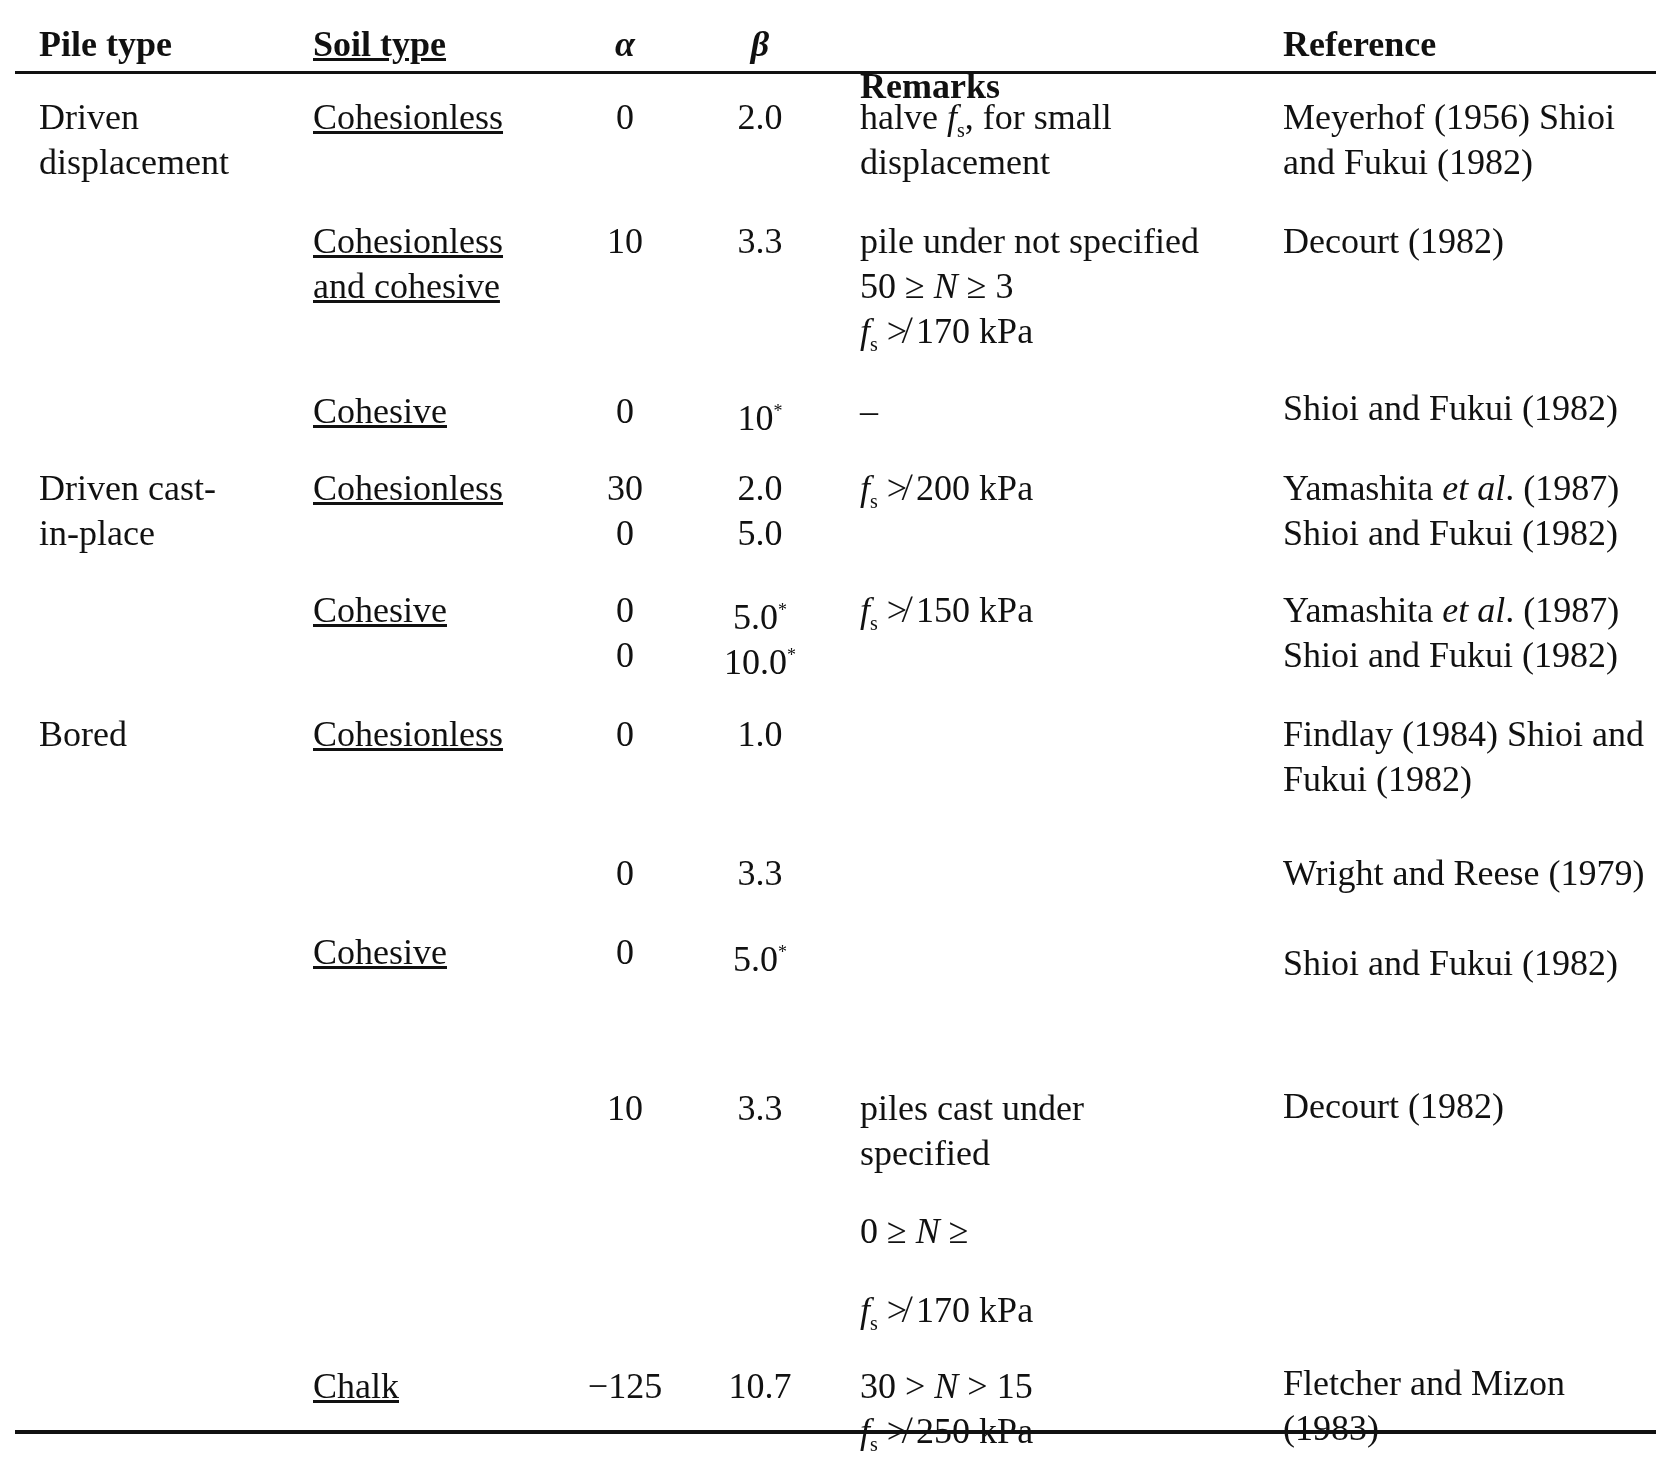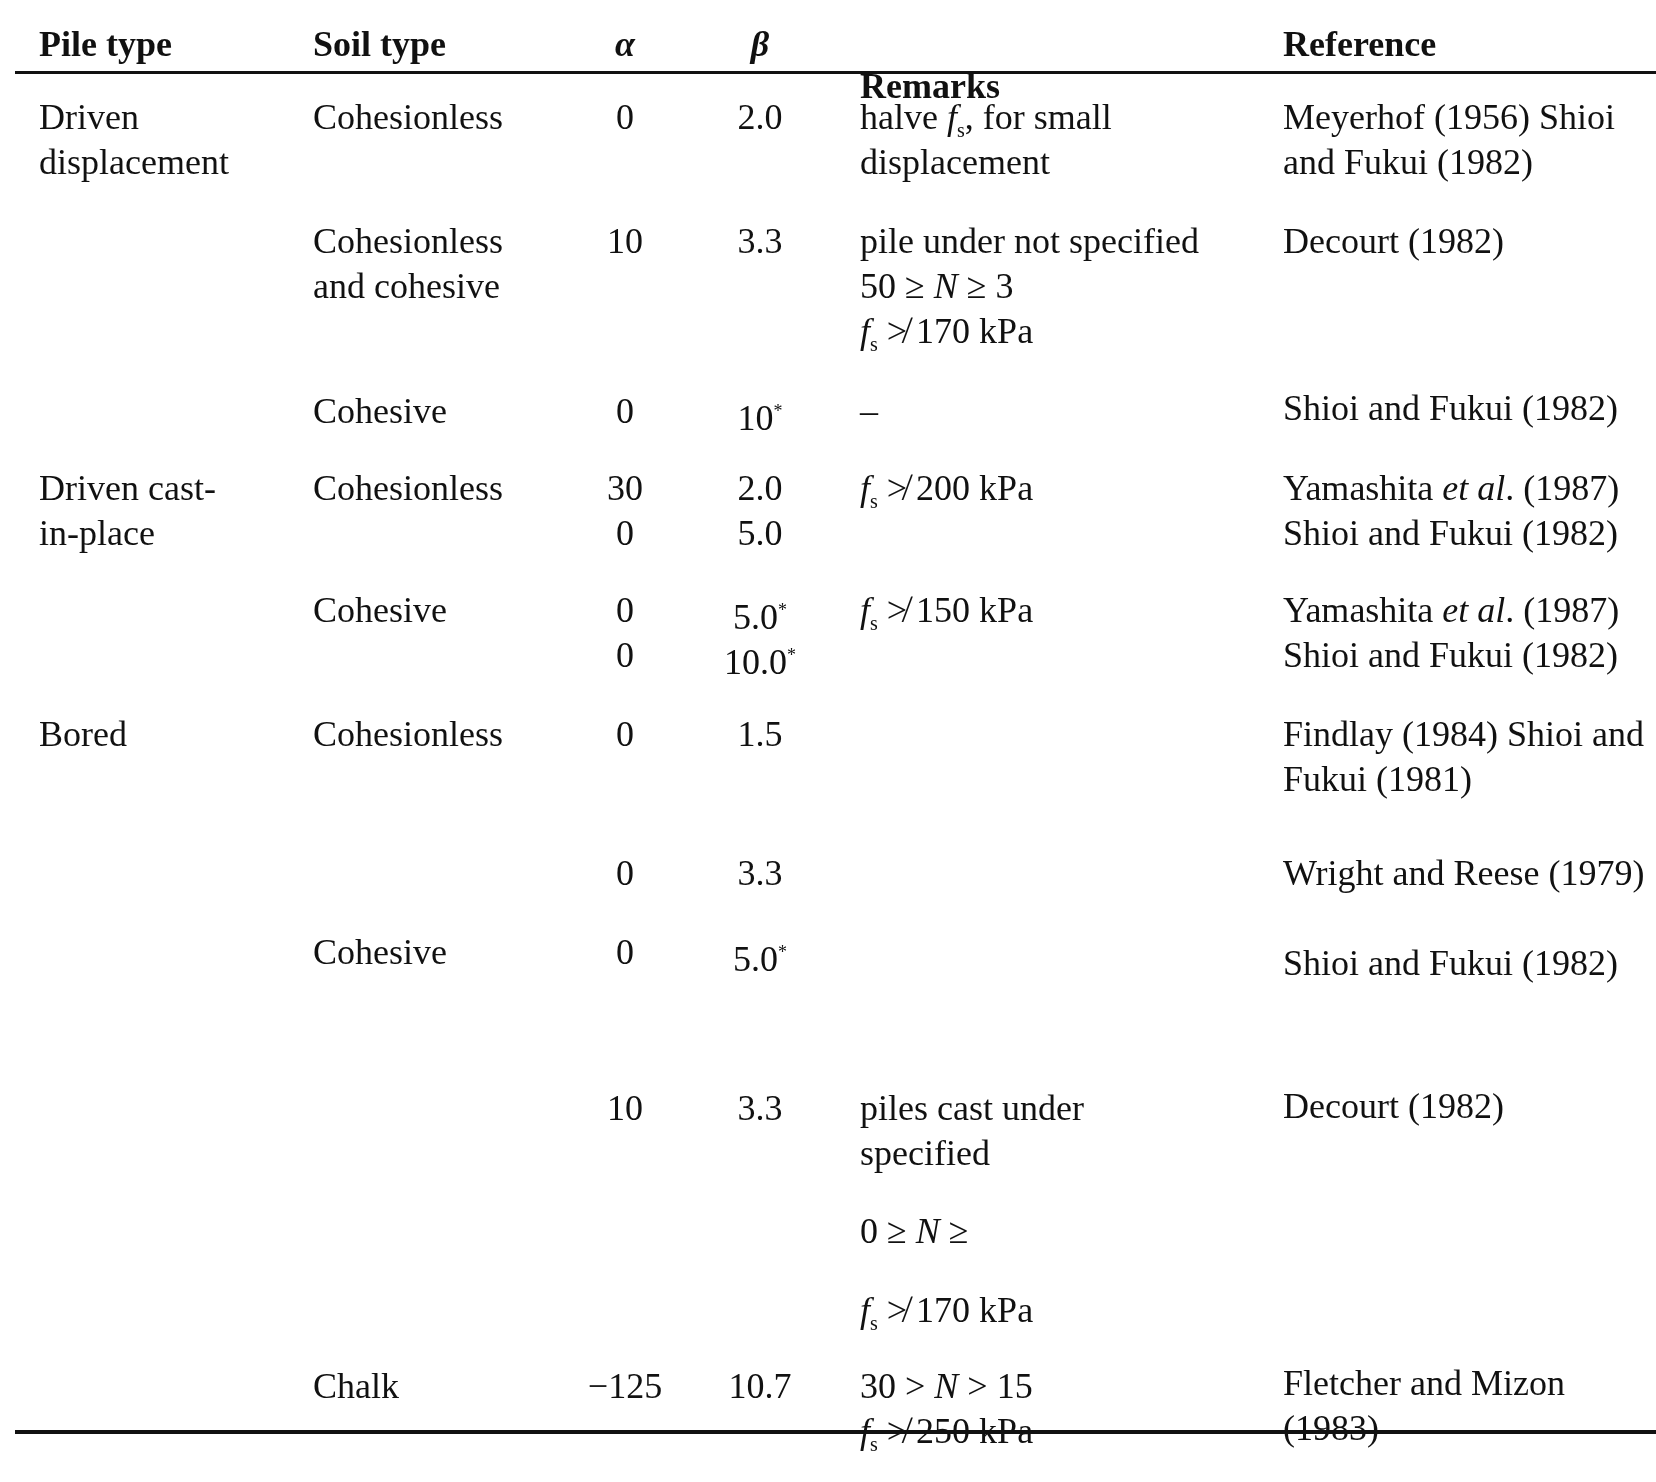--- a/index.html
+++ b/index.html
@@ -9,21 +9,21 @@
     color: #111111;
     font-size: 36px;
   }
   .page { position: absolute; left: 15px; top: 0; width: 1656px; height: 1482px; }
   .rule-top { position: absolute; left: 0; top: 71px; width: 1656px; height: 3px; background: #111; }
   .rule-bottom { position: absolute; left: 0; top: 1430px; width: 1656px; height: 4px; background: #111; }
   .hdr { position: absolute; top: 22px; font-weight: bold; font-size: 36px; line-height: 44px; white-space: nowrap; }
   .cell { position: absolute; white-space: nowrap; line-height: 45px; font-size: 36px; }
   .greek { font-style: italic; }
   .c-pile { left: 24px; }
-  .c-soil { left: 298px; }
+  .c-soil { left: 298px; text-decoration: underline; }
   .c-alpha { left: 560px; width: 100px; text-align: center; }
   .c-beta { left: 690px; width: 110px; text-align: center; }
   .c-rem { left: 845px; margin-top: 42px; }
   .c-ref { left: 1268px; font-family: Liberation Serif, serif; }
 </style>
 </head>
 <body>
 
 <div class="page">
 
@@ -87,23 +87,23 @@
     <div class="cell c-beta" style="top:637px"><span>10.0</span><sup style="font-size:18px">*</sup></div>
     <div class="cell c-rem" style="top:592px"><i>f</i><sub style="font-size:20px">s</sub><span> ≯ 150 kPa</span></div>
     <div class="cell c-ref" style="top:592px"><span>Yamashita </span><i>et al</i><span>. (1987)</span></div>
     <div class="cell c-ref" style="top:637px">Shioi and Fukui (1982)</div>
   </div>
 
   <div>
     <div class="cell c-pile" style="top:716px">Bored</div>
     <div class="cell c-soil" style="top:716px">Cohesionless</div>
     <div class="cell c-alpha" style="top:716px">0</div>
-    <div class="cell c-beta" style="top:716px">1.5</div>
+    <div class="cell c-beta" style="top:716px">1.0</div>
     <div class="cell c-ref" style="top:716px">Findlay (1984) Shioi and</div>
-    <div class="cell c-ref" style="top:761px">Fukui (1981)</div>
+    <div class="cell c-ref" style="top:761px">Fukui (1982)</div>
   </div>
 
   <div>
     <div class="cell c-alpha" style="top:855px">0</div>
     <div class="cell c-beta" style="top:855px">3.3</div>
     <div class="cell c-ref" style="top:855px">Wright and Reese (1979)</div>
   </div>
 
   <div>
     <div class="cell c-soil" style="top:934px">Cohesive</div>

